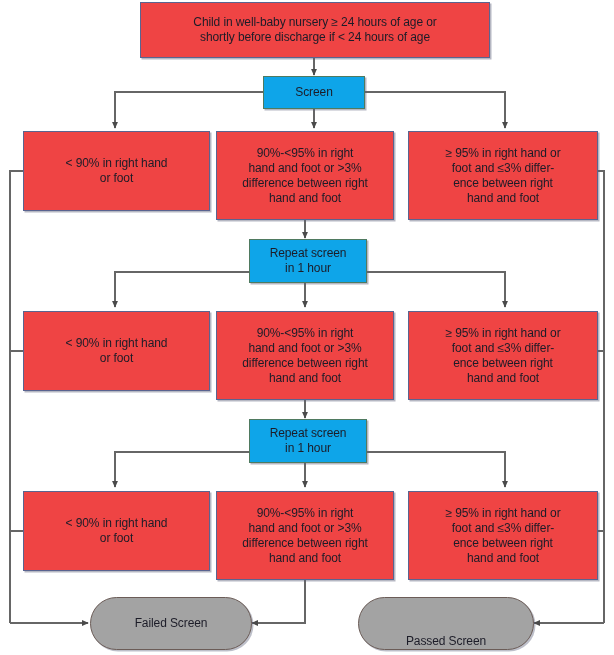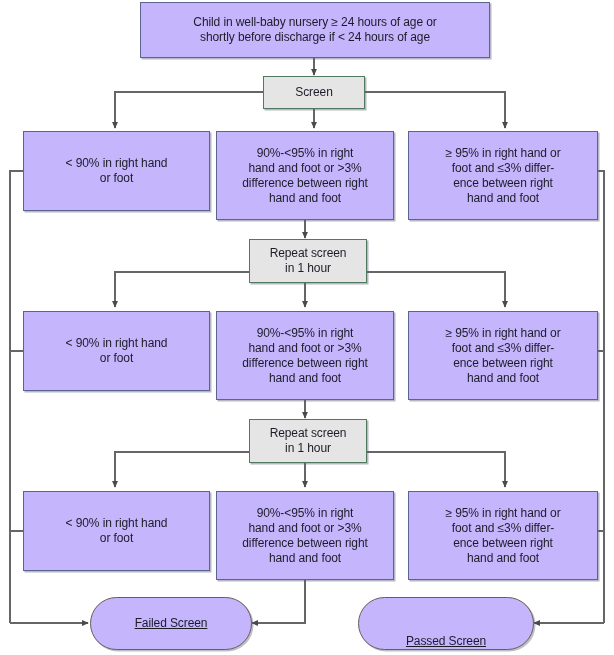--- a/index.html
+++ b/index.html
@@ -28,36 +28,35 @@
     align-items: center;
     justify-content: center;
     text-align: center;
     color: #1c1c28;
     font-size: 12px;
     line-height: 15px;
     letter-spacing: -0.1px;
     z-index: 3;
   }
   .proc {
-    background: #c4b5fd;
+    background: #ef4444;
     border: 1.4px solid #5a6490;
     box-shadow: 1.5px 1.5px 0 rgba(90,95,120,0.45);
     align-items: center;
   }
   .screenbox {
-    background: #e5e5e5;
+    background: #0ea5e9;
     border: 1.4px solid #4f7a60;
     box-shadow: 1.5px 1.5px 0 rgba(90,95,120,0.45);
   }
   .terminal {
-    background: #c4b5fd;
+    background: #a3a3a3;
     border: 1.6px solid #6b5c57;
     border-radius: 30px;
     box-shadow: 1.5px 1.5px 0 rgba(90,95,120,0.40);
-    text-decoration: underline;
   }
   .node .txt {
     padding: 0 4px;
     white-space: pre-line;
   }
 </style>
 </head>
 <body>
 
 <div id="canvas">

